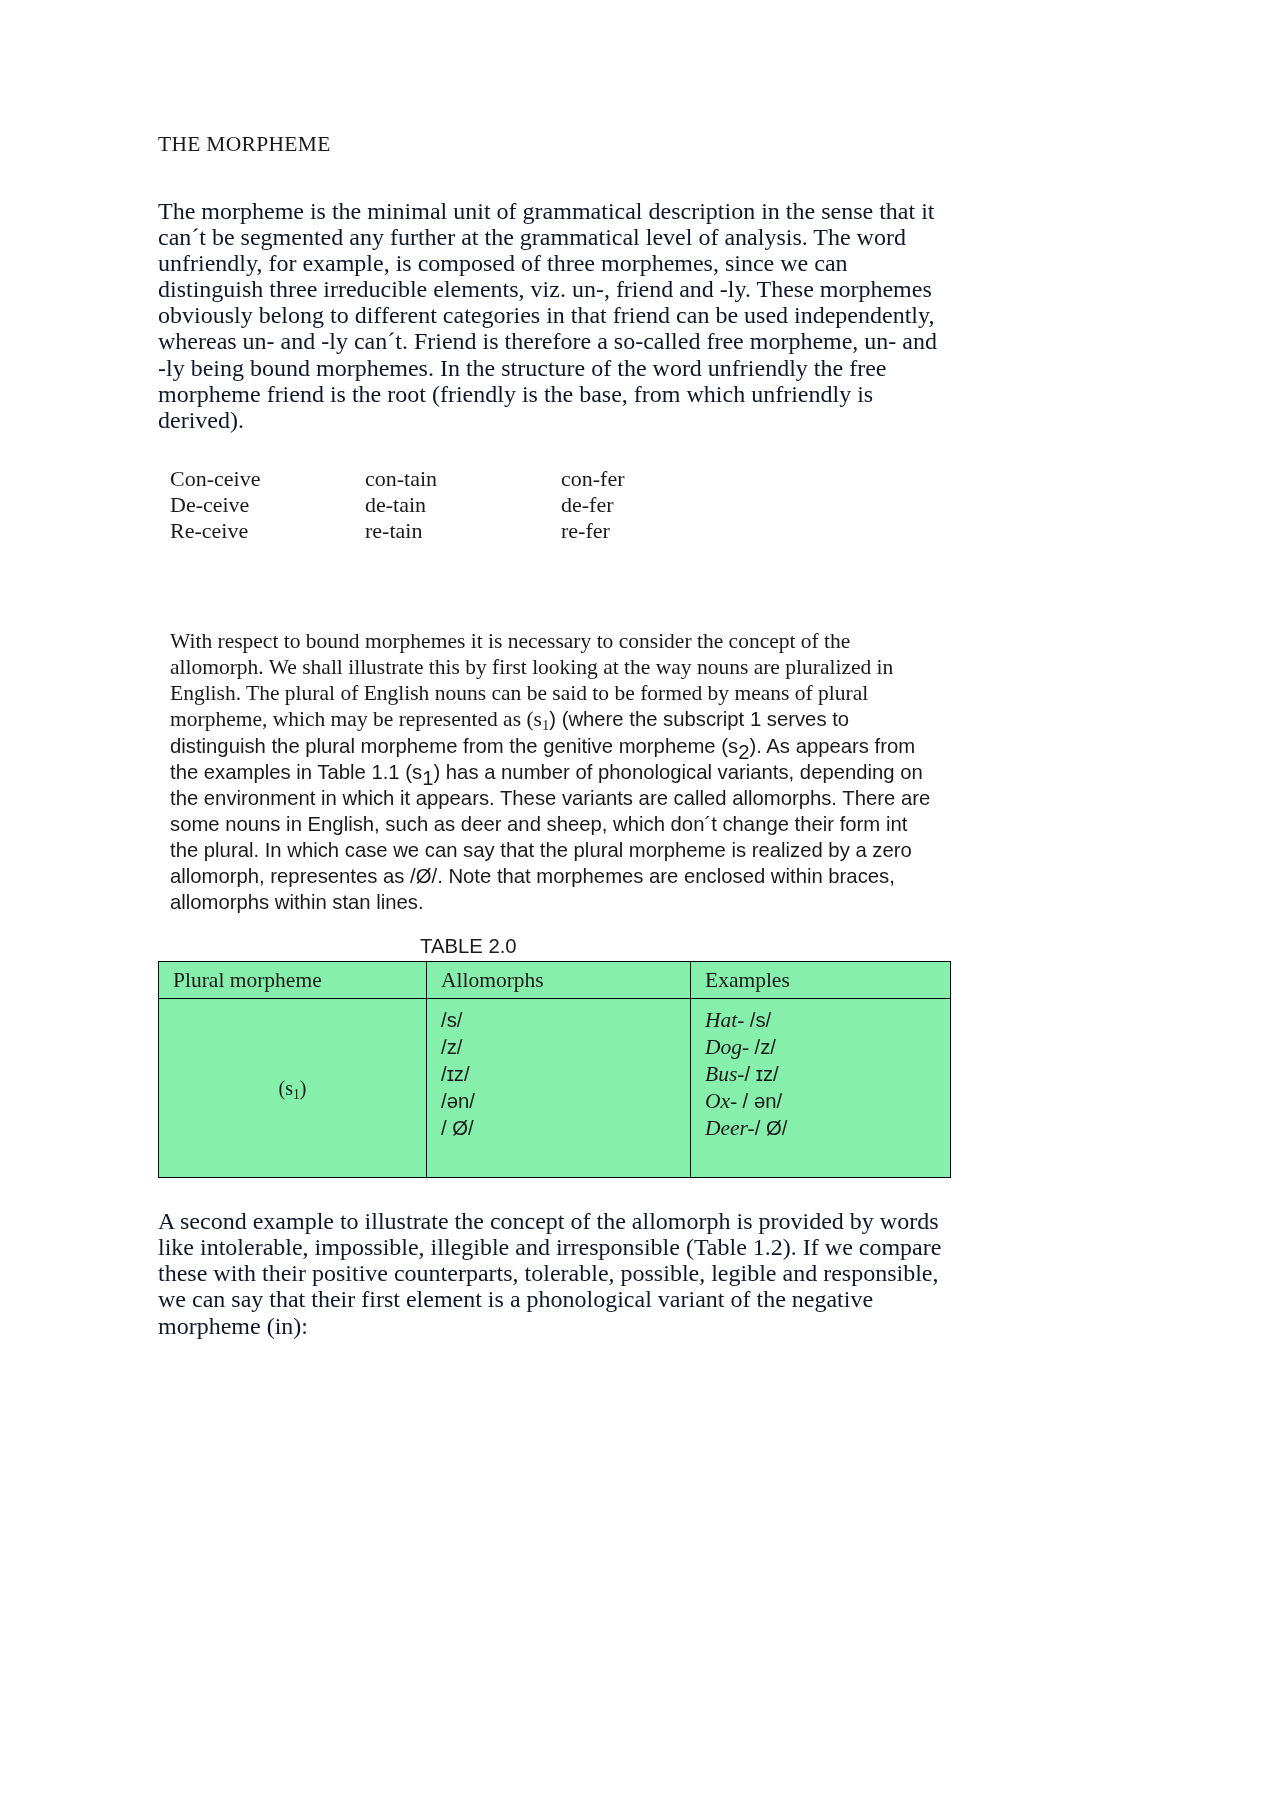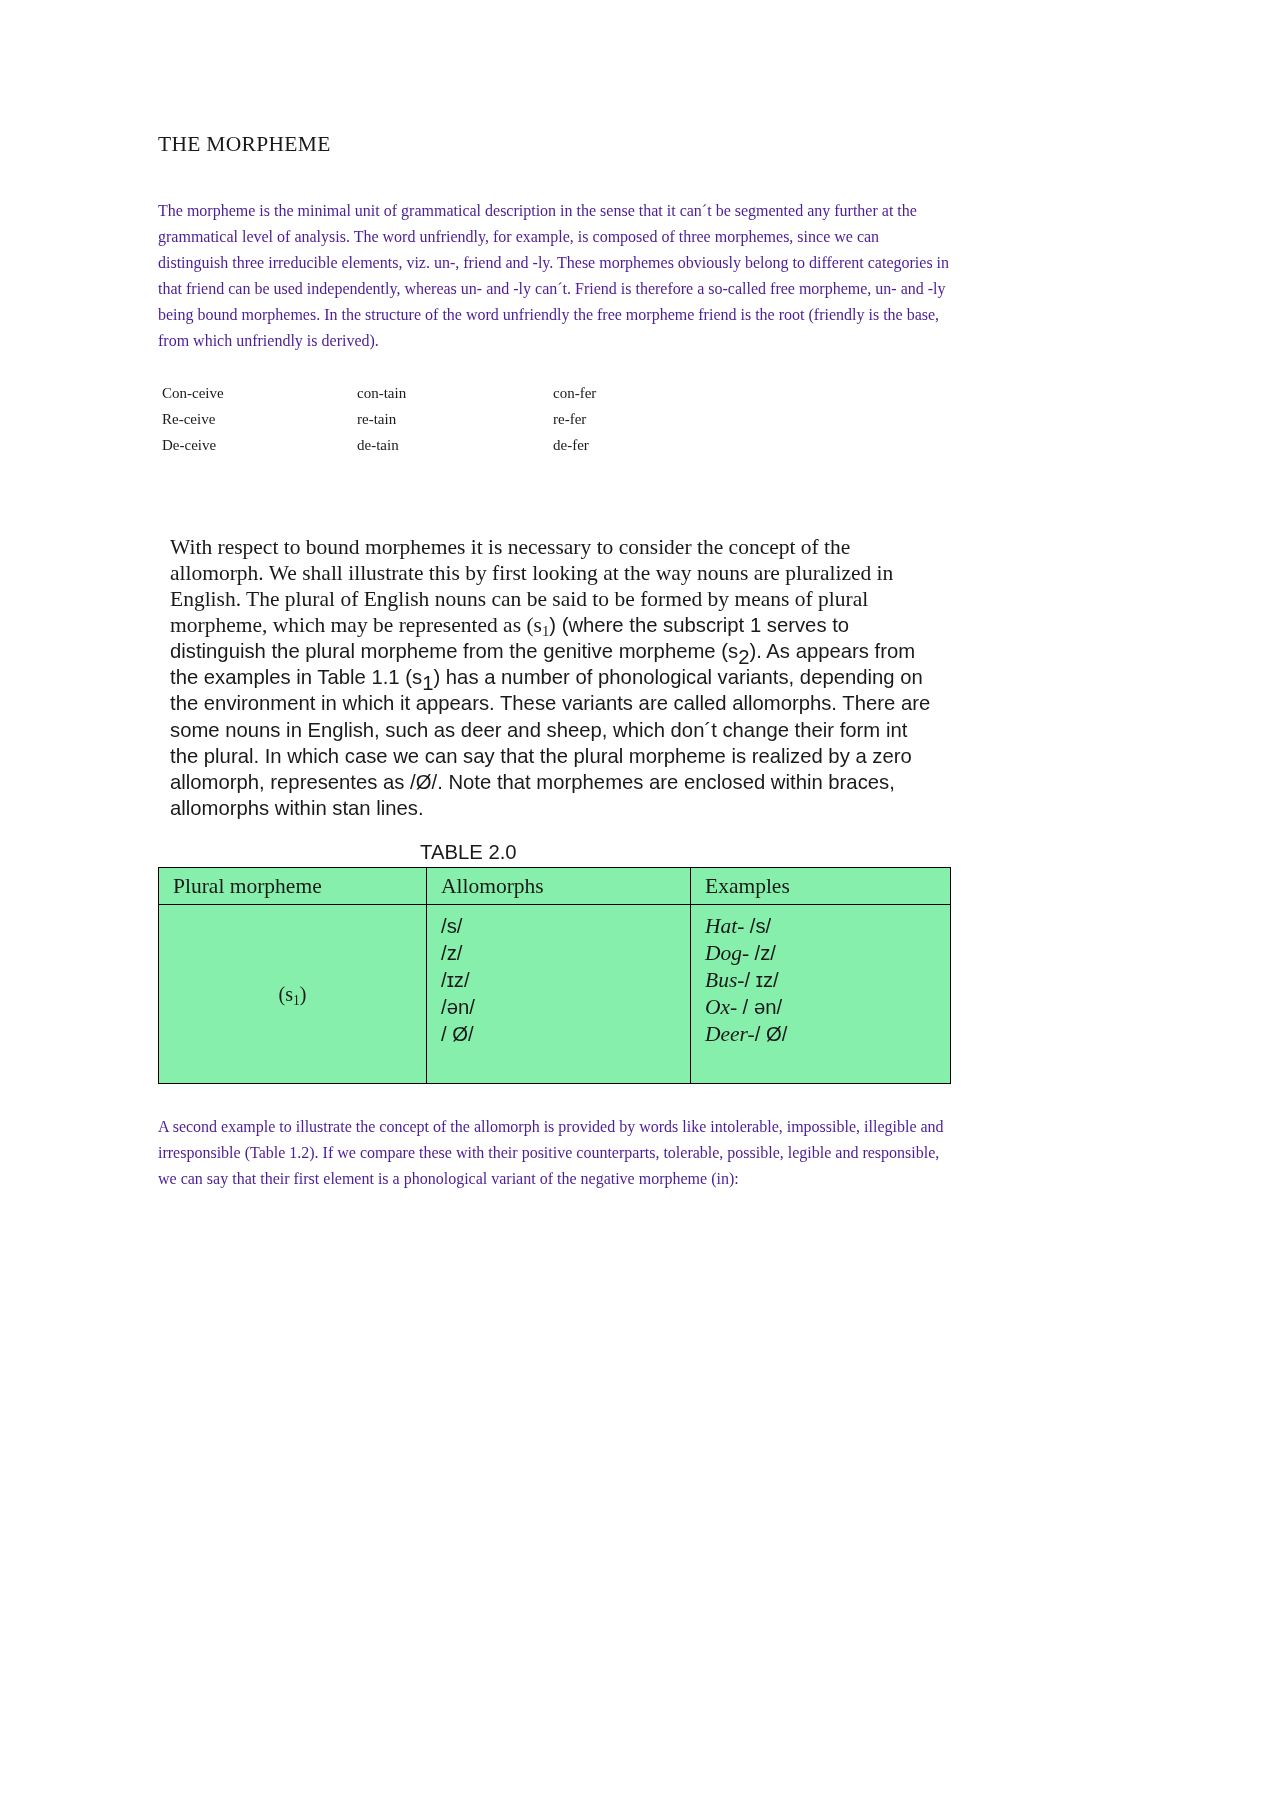--- a/index.html
+++ b/index.html
@@ -28,24 +28,24 @@
   .content {
     position: absolute;
     left: 158px;
     top: 128px;
     width: 792px;
   }
 
   
   .serif {
     font-family: "Liberation Serif", serif;
-    font-size: 16px;
+    font-size: 24px;
     line-height: 26.1px;
     text-align: left;
-    color: #4c1d95;
+    color: #0f172a;
   }
 
   .doc-title {
     font-family: "Liberation Serif", serif;
     font-size: 21.5px;
     line-height: 26px;
     letter-spacing: 0.3px;
     color: #1a1a1a;
     margin: 0;
     font-weight: normal;
@@ -72,24 +72,24 @@
   }
 
   sub {
     font-size: 0.68em;
     line-height: 0;
     vertical-align: -0.28em;
   }
 
   
   .wordlist {
-    margin: 4px;
+    margin: 12px;
     border-collapse: collapse;
     font-family: "Liberation Serif", serif;
-    font-size: 15px;
+    font-size: 22px;
     line-height: 26.1px;
     color: #1a1a1a;
   }
   .wordlist td {
     padding: 0;
     vertical-align: top;
     white-space: nowrap;
   }
   .wordlist td.c1 { width: 195px; }
   .wordlist td.c2 { width: 196px; }
@@ -177,28 +177,28 @@
     <div class="gap-para"></div>
 
     <table class="wordlist">
       <tbody>
         <tr>
           <td class="c1">Con-ceive</td>
           <td class="c2">con-tain</td>
           <td class="c3">con-fer</td>
         </tr>
         <tr>
+          <td class="c1">De-ceive</td>
+          <td class="c2">de-tain</td>
+          <td class="c3">de-fer</td>
+        </tr>
+        <tr>
           <td class="c1">Re-ceive</td>
           <td class="c2">re-tain</td>
           <td class="c3">re-fer</td>
-        </tr>
-        <tr>
-          <td class="c1">De-ceive</td>
-          <td class="c2">de-tain</td>
-          <td class="c3">de-fer</td>
         </tr>
       </tbody>
     </table>
 
     <div class="gap-list"></div>
 
     <p class="mixed"><span>With respect to bound morphemes it is necessary to consider the concept of the allomorph. We shall illustrate this by first looking at the way nouns are pluralized in English. The plural of English nouns can be said to be formed by means of plural morpheme, which may be represented as (s</span><sub>1</sub><span class="sn">) (where the subscript 1 serves to distinguish the plural morpheme from the genitive morpheme (s</span><sub class="sn">2</sub><span class="sn">). As appears from the examples in Table 1.1 (s</span><sub class="sn">1</sub><span class="sn">) has a number of phonological variants, depending on the environment in which it appears. These variants are called allomorphs. There are some nouns in English, such as deer and sheep, which don´t change their form int the plural. In which case we can say that the plural morpheme is realized by a zero allomorph, representes as /Ø/. Note that morphemes are enclosed within braces, allomorphs within stan lines.</span></p>
 
     <div class="gap-before-caption"></div>
 

